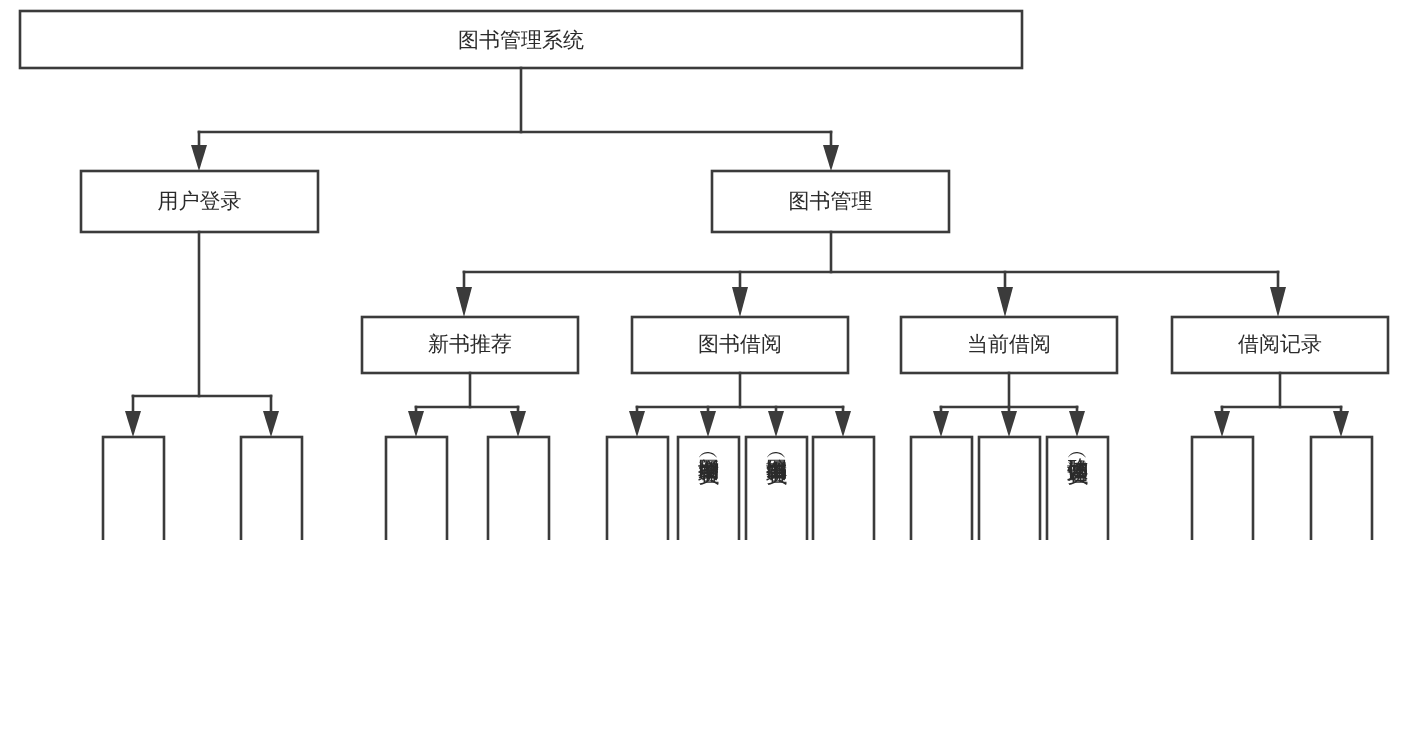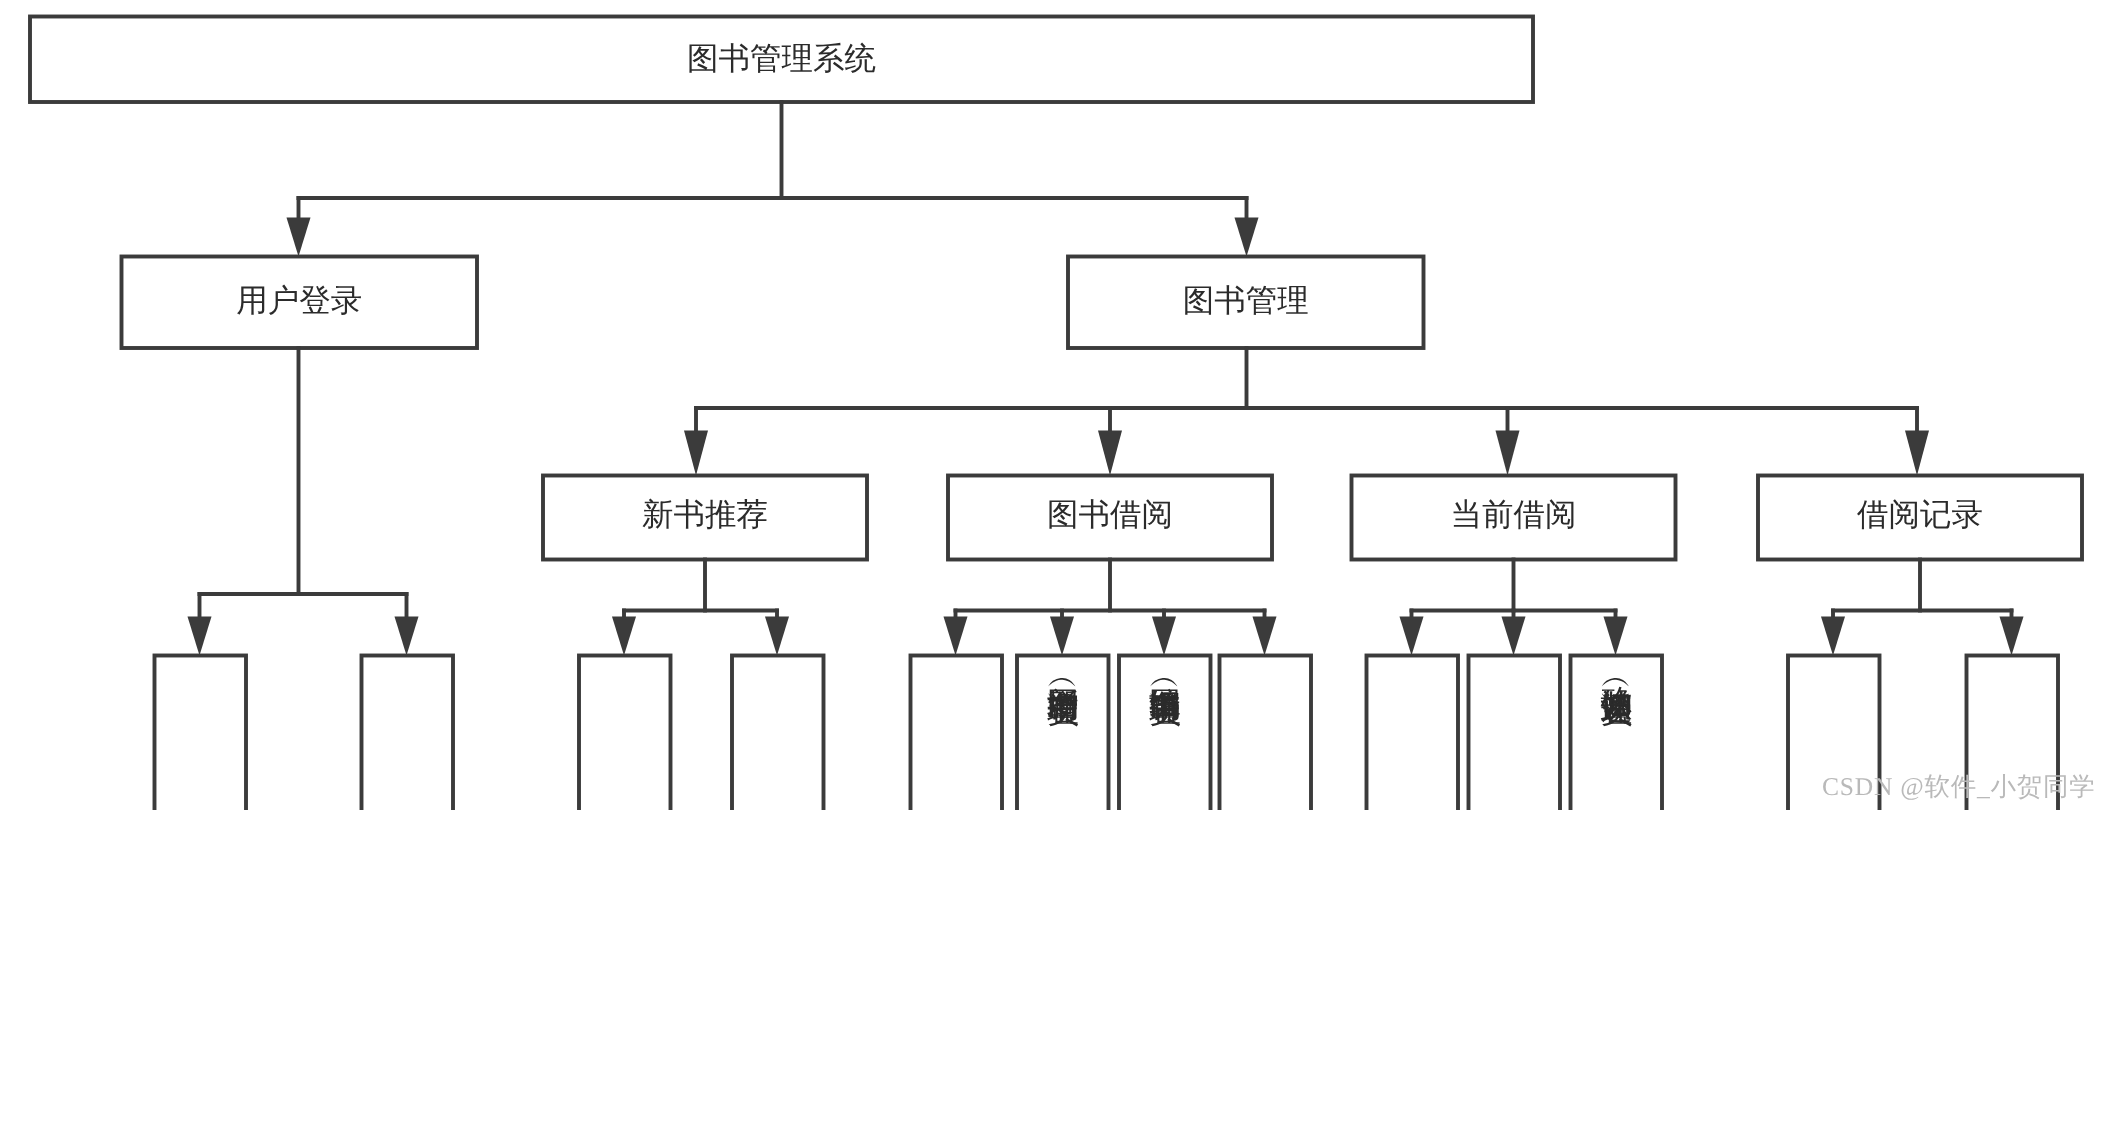--- a/index.html
+++ b/index.html
@@ -5,21 +5,21 @@
   html, body {
     margin: 0;
     padding: 0;
     background: #ffffff;
   }
   #diagram-root {
     position: relative;
     width: 1405px;
     height: 540px;
     background: #ffffff;
-    font-family: Liberation Serif, serif;
+    font-family: Liberation Sans, sans-serif;
     overflow: hidden;
   }
   svg#tree-svg {
     position: absolute;
     left: 0;
     top: 0;
     width: 1405px;
     height: 747px;
   }
   .node-box {
@@ -217,15 +217,14 @@
   <div class="v-label align-top" style="left:746px; top:441px; width:61px; height:292px;">编辑图书（管理员）</div>
   <div class="v-label" style="left:813px; top:437px; width:61px; height:296px;">借阅图书</div>
 
   <div class="v-label" style="left:911px; top:437px; width:61px; height:296px;">查询图书</div>
   <div class="v-label" style="left:979px; top:437px; width:61px; height:296px;">归还图书</div>
   <div class="v-label align-top" style="left:1047px; top:441px; width:61px; height:292px;">确认归还（管理员）</div>
 
   <div class="v-label" style="left:1192px; top:437px; width:61px; height:296px;">新增借阅记录</div>
   <div class="v-label" style="left:1311px; top:437px; width:61px; height:296px;">查询借阅记录</div>
 
-  <div id="watermark">CSDN @软件_小贺同学</div>
 
 </div>
 
 </body></html>

